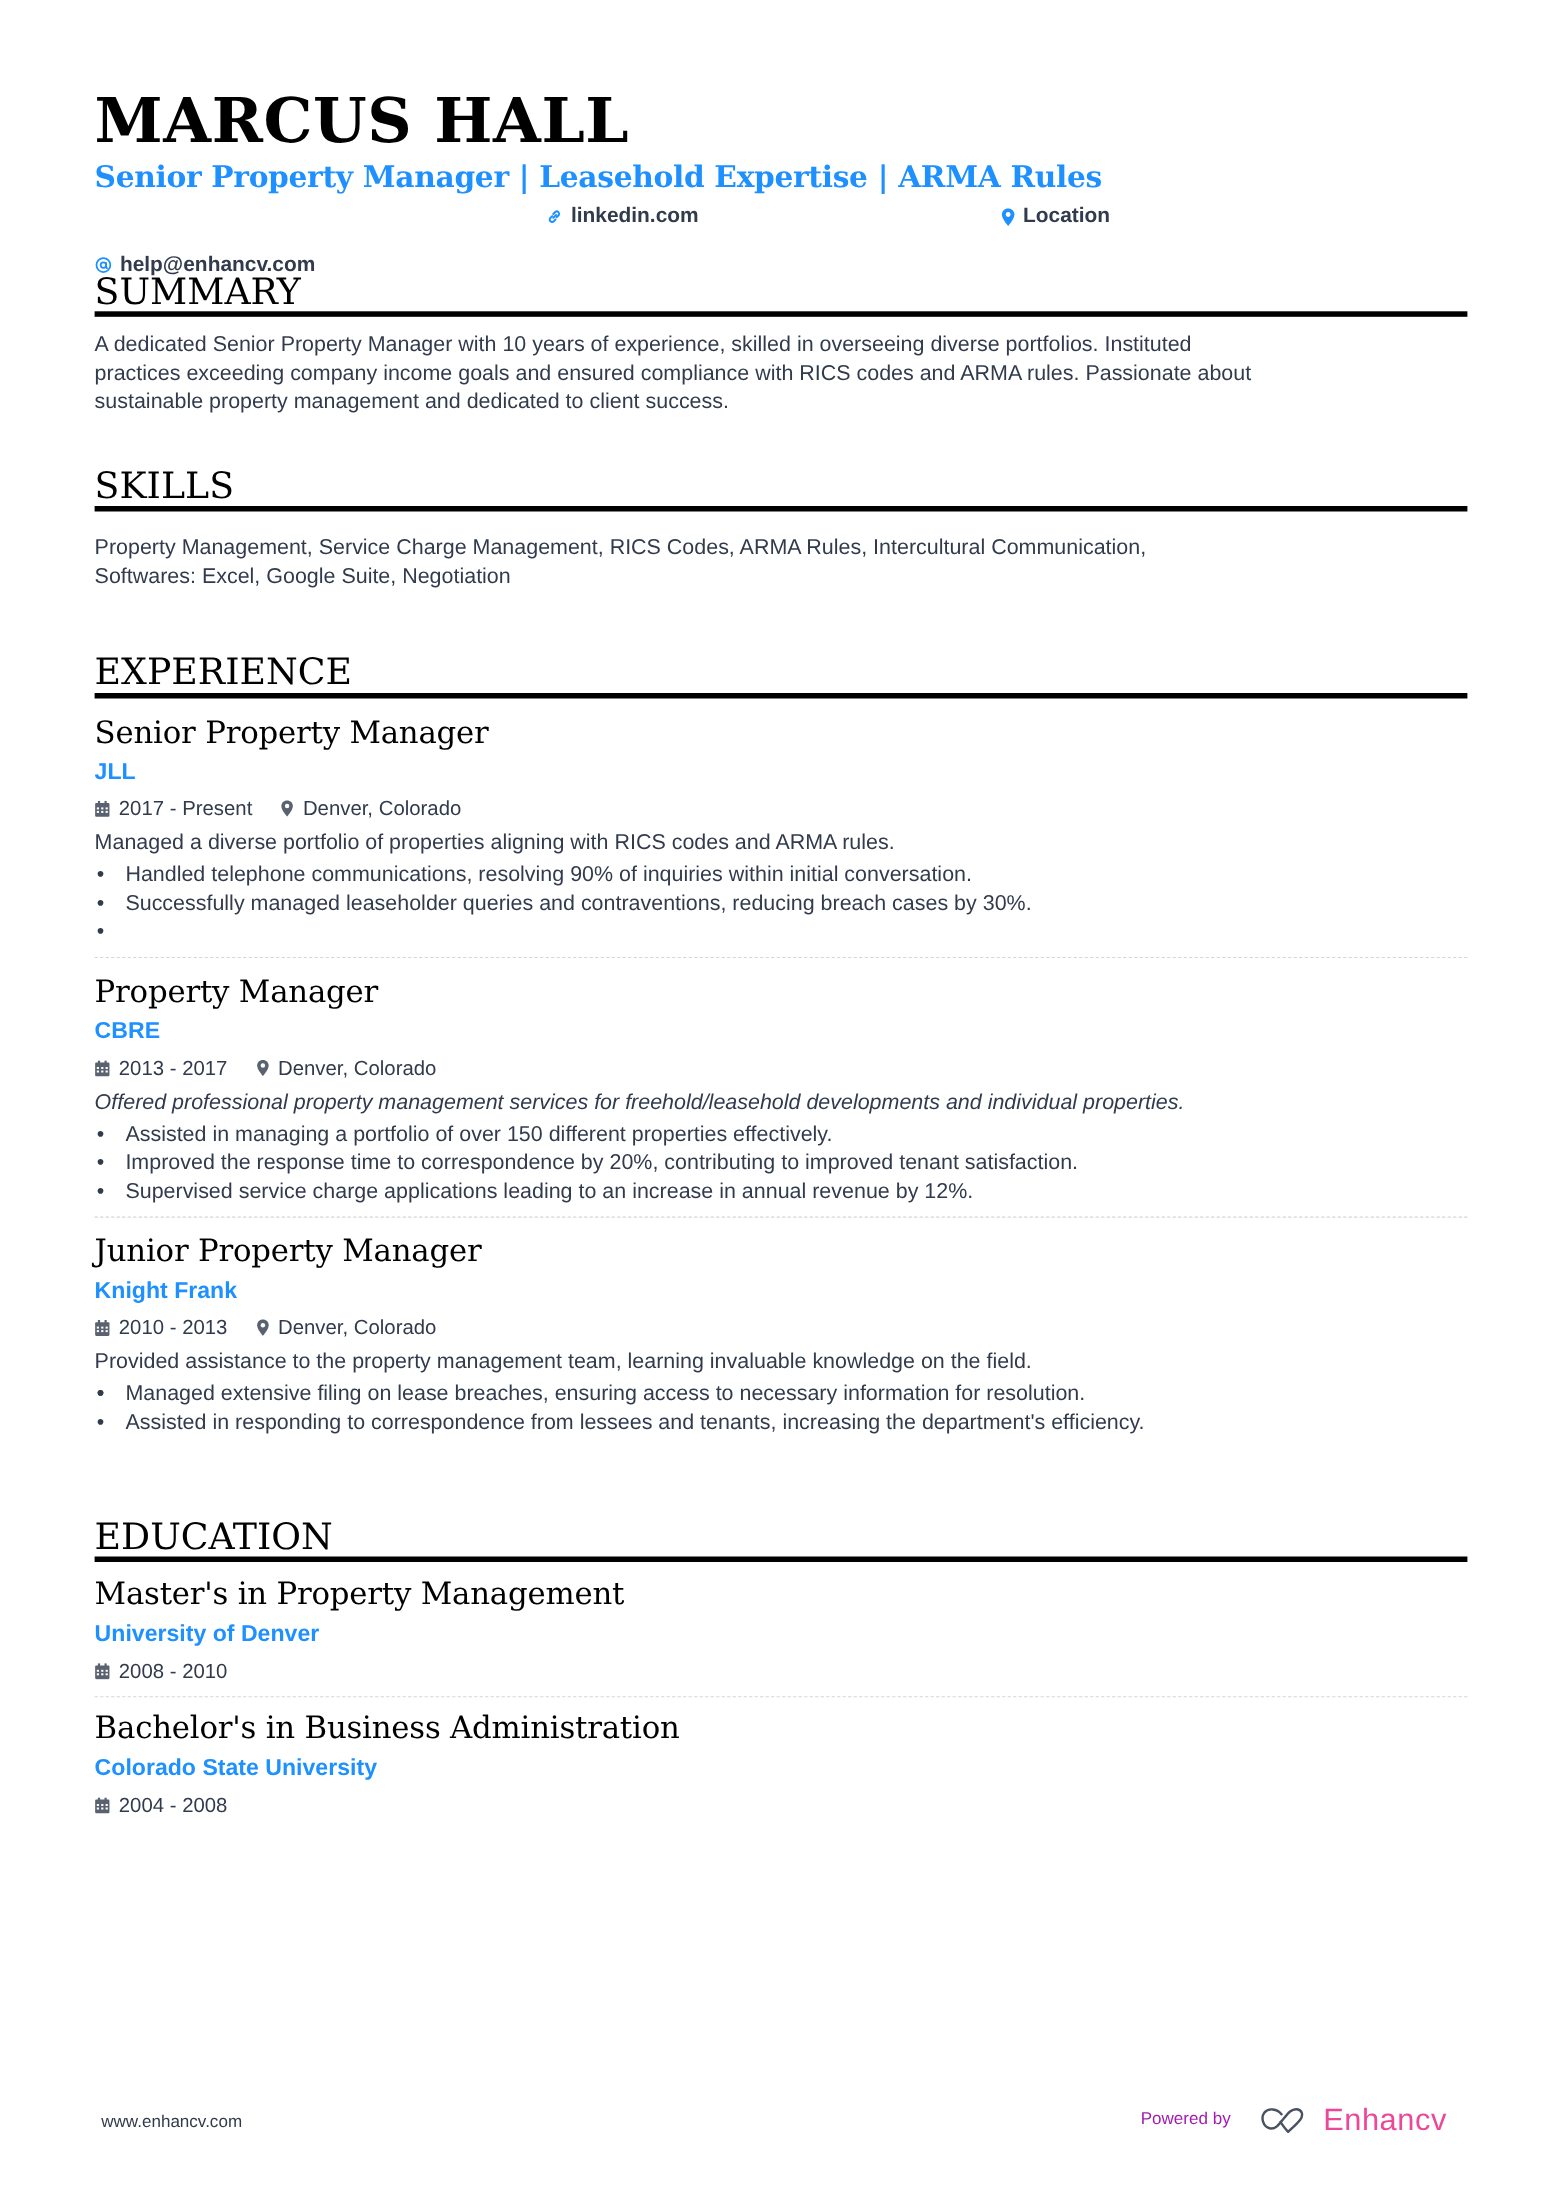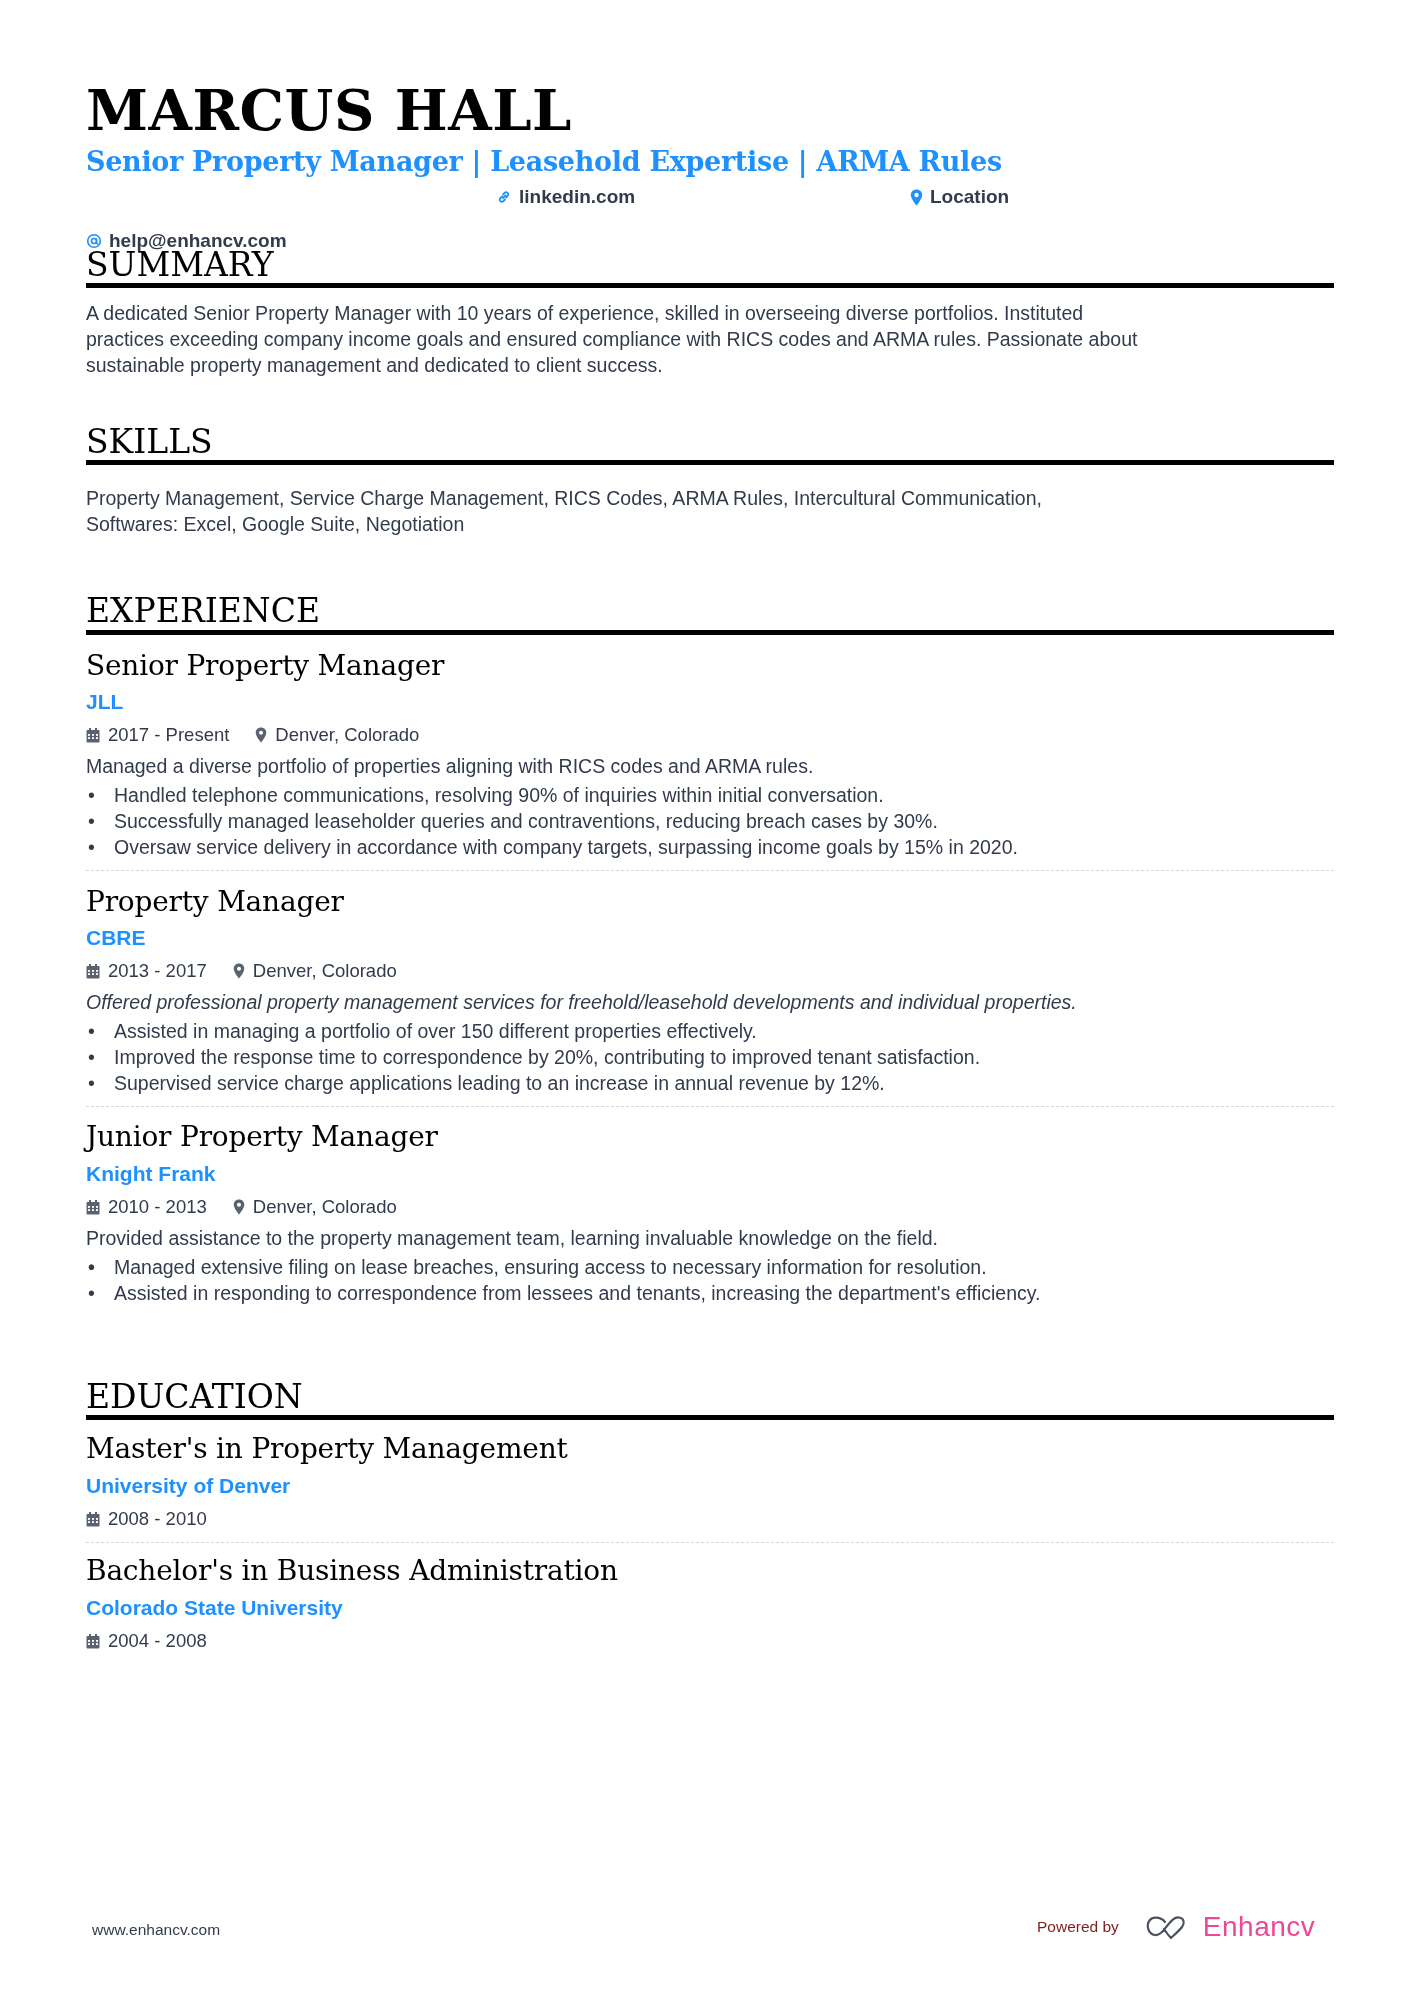--- a/index.html
+++ b/index.html
@@ -23,21 +23,21 @@
   .meta .mi { display: inline-flex; align-items: center; margin-right: 8px; color: #5a6270; }
   .meta .gap { width: 26px; }
   .desc { position: absolute; left: 0; font-size: 19.5px; line-height: 26px; color: #323b4c; white-space: nowrap; }
   .bullets { position: absolute; left: 0; list-style: none; }
   .bullets li { position: relative; padding-left: 28px; font-size: 19.5px; line-height: 26px; color: #323b4c; white-space: nowrap; }
   .bullets li .dot { position: absolute; left: 2px; top: 0; color: #323b4c; }
   .dashed { position: absolute; left: 0; width: 1248px; border-top: 1.5px dashed #d3d6dc; }
 
   .footer-left { position: absolute; left: 92px; top: 1920px; font-size: 15.5px; color: #323b4c; line-height: 20px; }
   .footer-right { position: absolute; left: 1037px; top: 1912px; display: flex; align-items: center; height: 30px; }
-  .powered { font-size: 15.5px; color: #7f1d1d; margin-right: 26px; }
+  .powered { font-size: 15.5px; color: #a21caf; margin-right: 26px; }
   .logo-icon { display: inline-flex; margin-right: 12px; }
   .brand { font-size: 28px; color: #ec4899; letter-spacing: 0.5px; }
 </style>
 </head>
 <body>
 
 <div class="page">
 
   <div class="name">MARCUS HALL</div>
   <div class="headline">Senior Property Manager | Leasehold Expertise | ARMA Rules</div>
@@ -119,21 +119,21 @@
           <path d="M6.5 0.5 C3.2 0.5 0.8 2.9 0.8 6 C0.8 10 6.5 16.5 6.5 16.5 C6.5 16.5 12.2 10 12.2 6 C12.2 2.9 9.8 0.5 6.5 0.5 Z" fill="#5a6270"></path>
           <circle cx="6.5" cy="6" r="2.2" fill="#fff"></circle>
         </svg>
     </span>
     <span>Denver, Colorado</span>
   </div>
   <div class="desc" style="top:753px;">Managed a diverse portfolio of properties aligning with RICS codes and ARMA rules.</div>
   <ul class="bullets" style="top:782px;">
     <li><span class="dot">•</span><span>Handled telephone communications, resolving 90% of inquiries within initial conversation.</span></li>
     <li><span class="dot">•</span><span>Successfully managed leaseholder queries and contraventions, reducing breach cases by 30%.</span></li>
-    <li><span class="dot">•</span><span>Oversaw service delivery in accordance with company targets, surpassing income goals by 15% in 2020.</span></li>
+    <li><span class="dot">•</span></li>
   </ul>
   <div class="dashed" style="top:870px;"></div>
 
   <div class="job-title" style="top:885px;">Property Manager</div>
   <div class="company" style="top:925px;">CBRE</div>
   <div class="meta" style="top:959px;">
     <span class="mi">
       <svg width="14" height="15" viewBox="0 0 14 15">
           <rect x="0.5" y="2" width="13" height="12.5" rx="1" fill="#5a6270"></rect>
           <rect x="3" y="0" width="2" height="3.5" fill="#5a6270"></rect>

